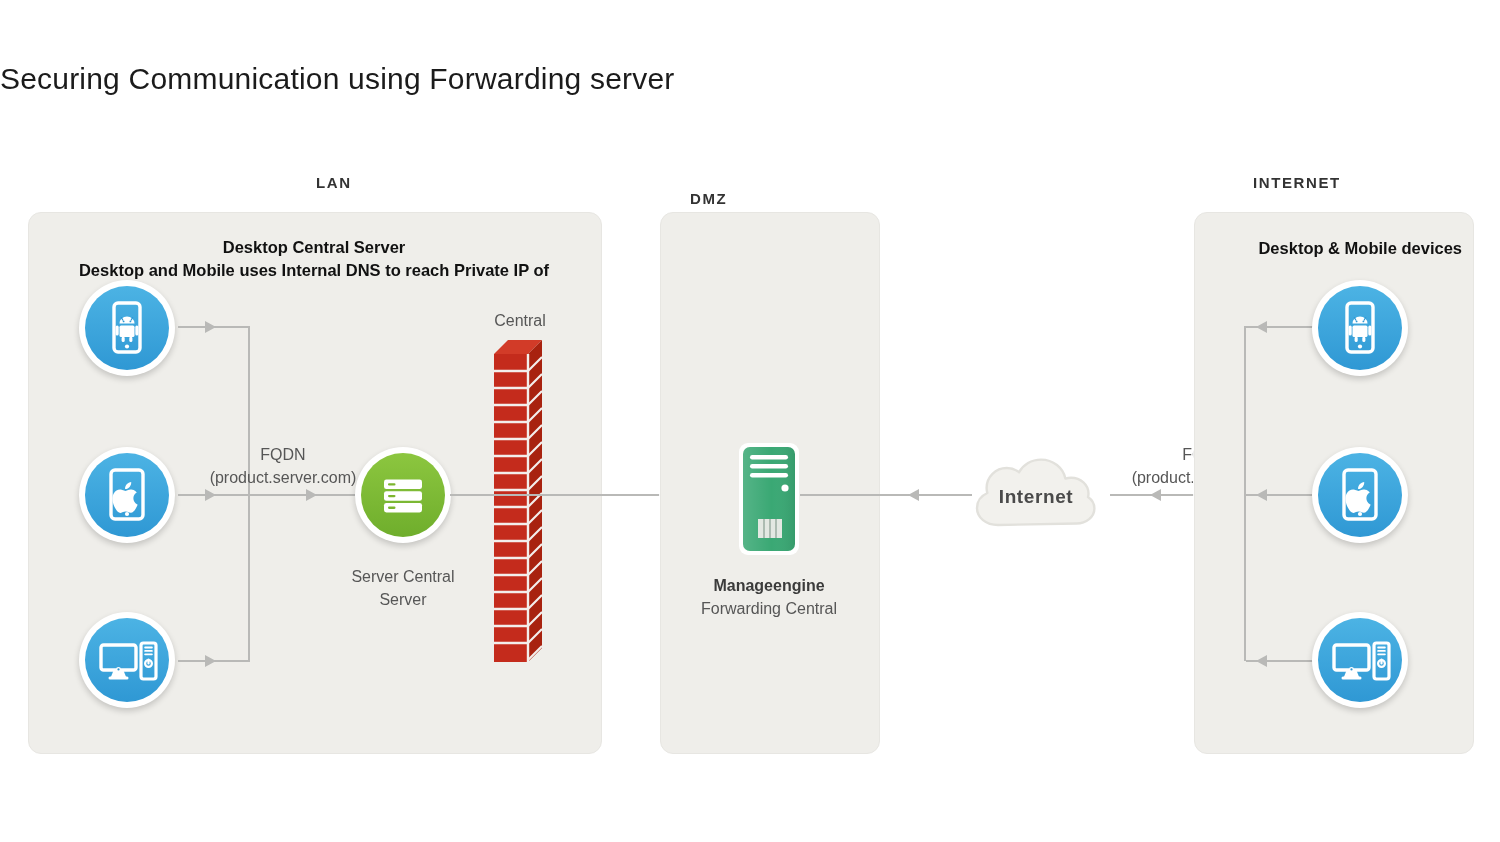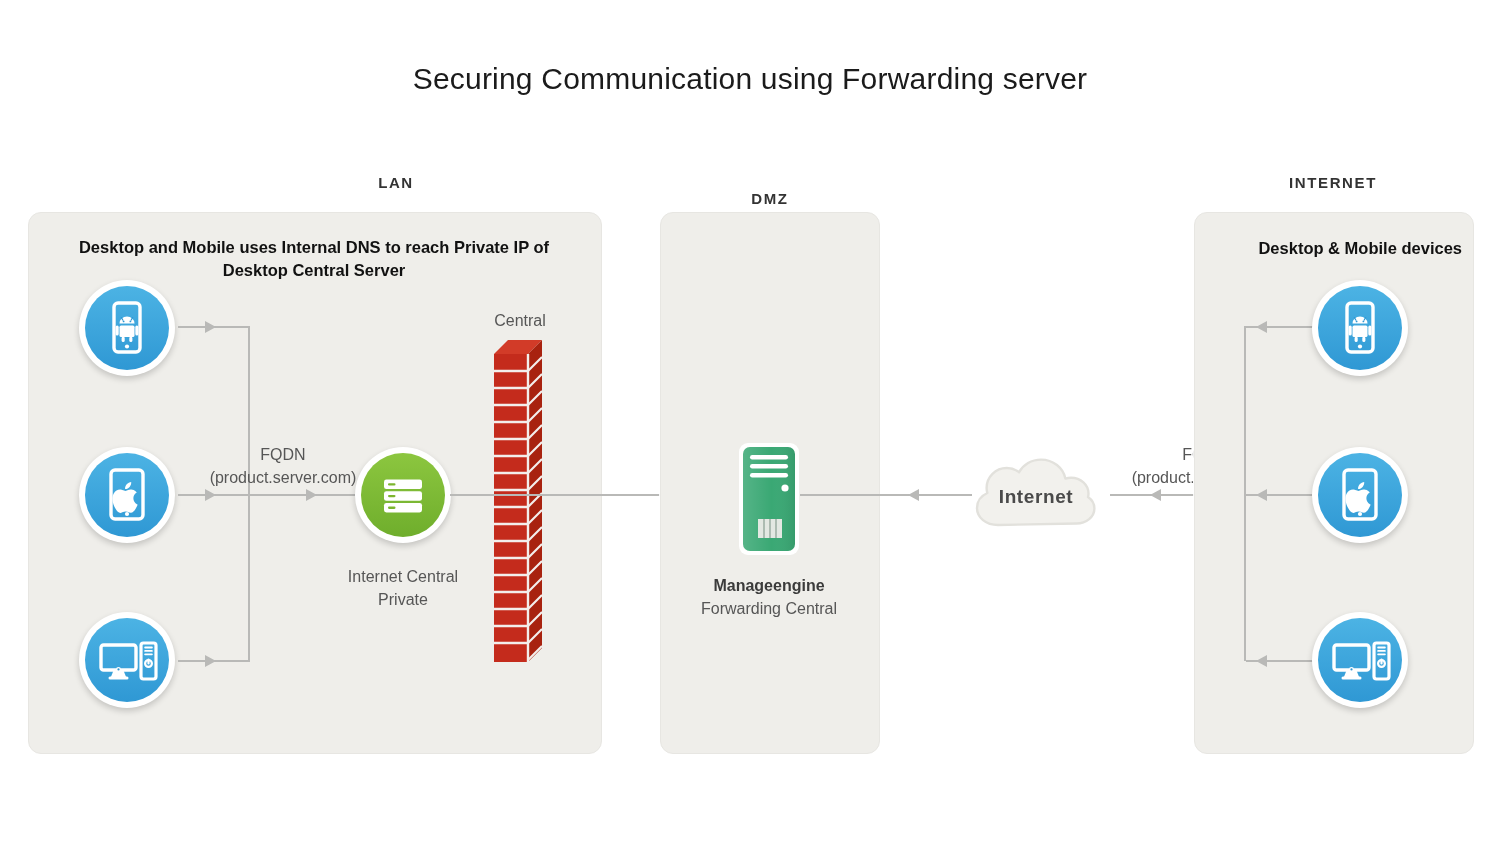--- a/index.html
+++ b/index.html
@@ -8,30 +8,30 @@
     background:#ffffff;
     font-family:"Liberation Sans","DejaVu Sans",sans-serif;
     overflow:hidden;
     position:relative;
   }
   .stage{position:absolute;left:0;top:0;width:1500px;height:842px;}
 
   
   .title{
     position:absolute;left:0;top:62px;width:1500px;
-    text-align:center;
+    text-align:left;
     font-size:30px;font-weight:400;color:#1b1b1b;
     letter-spacing:.2px;
   }
 
   
   .zone-label{
     position:absolute;
     font-size:15px;font-weight:bold;color:#333333;
-    letter-spacing:1.6px;text-align:center;
+    letter-spacing:1.6px;
   }
 
   
   .panel{
     position:absolute;
     background:#efeeea;
     border-radius:13px;
     border:1px solid #e7e6e2;
     box-shadow:0 0 0 1px rgba(255,255,255,.9);
   }
@@ -112,22 +112,22 @@
 
   <div class="title">Securing Communication using Forwarding server</div>
 
   <div class="zone-label" style="left:316px;top:174px;width:160px;">LAN</div>
   <div class="zone-label" style="left:690px;top:190px;width:160px;">DMZ</div>
   <div class="zone-label" style="left:1253px;top:174px;width:160px;">INTERNET</div>
 
   <div class="panel" style="left:28px;top:212px;width:572px;height:540px;"></div>
 
   <div class="panel-head" style="left:48px;top:236px;width:532px;">
+    <div>Desktop Central Server</div>
     <div>Desktop and Mobile uses Internal DNS to reach Private IP of</div>
-    <div>Desktop Central Server</div>
   </div>
 
   <div class="devnode" style="left:79px;top:280px;">
     <div class="ring"></div>
     <div class="disc"></div>
     <svg width="84" height="84" viewBox="0 0 84 84">
       <rect x="29" y="17" width="26" height="49" rx="4" fill="none" stroke="#ffffff" stroke-width="3.4"></rect>
       <circle cx="42" cy="60.5" r="2.1" fill="#ffffff"></circle>
       <g fill="#ffffff">
         <path d="M34.5 37.5a7.5 7 0 0 1 15 0z"></path>
@@ -207,22 +207,22 @@
       </g>
       <g fill="#7cb52f">
         <rect x="27" y="30.2" width="7.5" height="2.3" rx="1.1"></rect>
         <rect x="27" y="41.9" width="7.5" height="2.3" rx="1.1"></rect>
         <rect x="27" y="53.6" width="7.5" height="2.3" rx="1.1"></rect>
       </g>
     </svg>
   </div>
 
   <div class="cap cap-lg" style="left:303px;top:565px;width:200px;">
-    <div>Internet Central</div>
-    <div>Private</div>
+    <div>Server Central</div>
+    <div>Server</div>
   </div>
 
   <div class="cap cap-lg" style="left:455px;top:309px;width:130px;">Central</div>
 
   <div class="firewall" style="left:494px;top:340px;">
     <svg width="56" height="322" viewBox="0 0 56 322">
 
       <polygon points="0,14 14,0 48,0 34,14" fill="#d23b28"></polygon>
 
       <polygon points="34,14 48,0 48,308 34,322" fill="#a8220f"></polygon>

